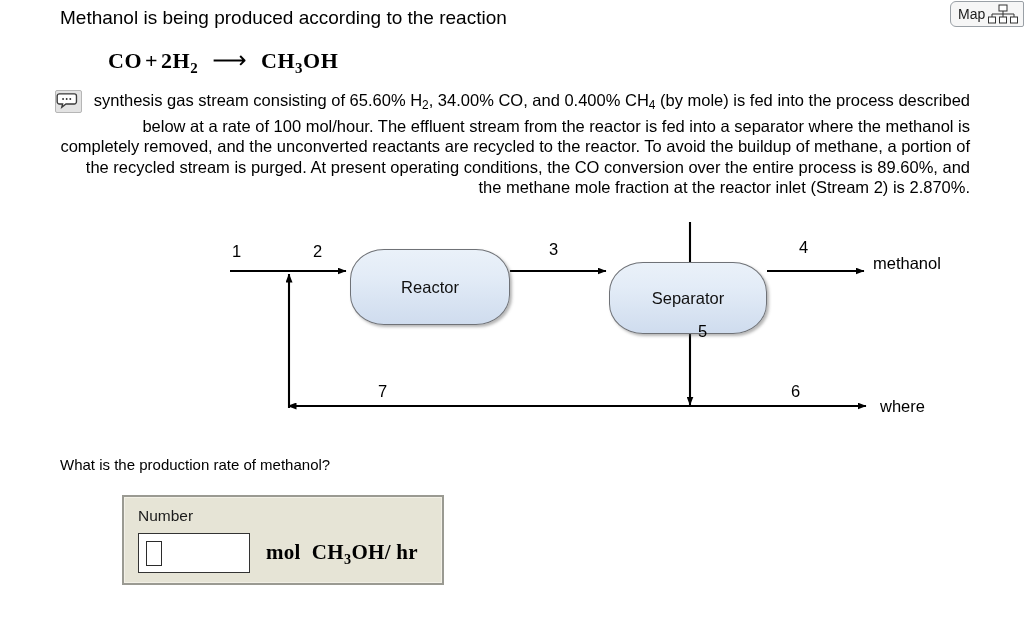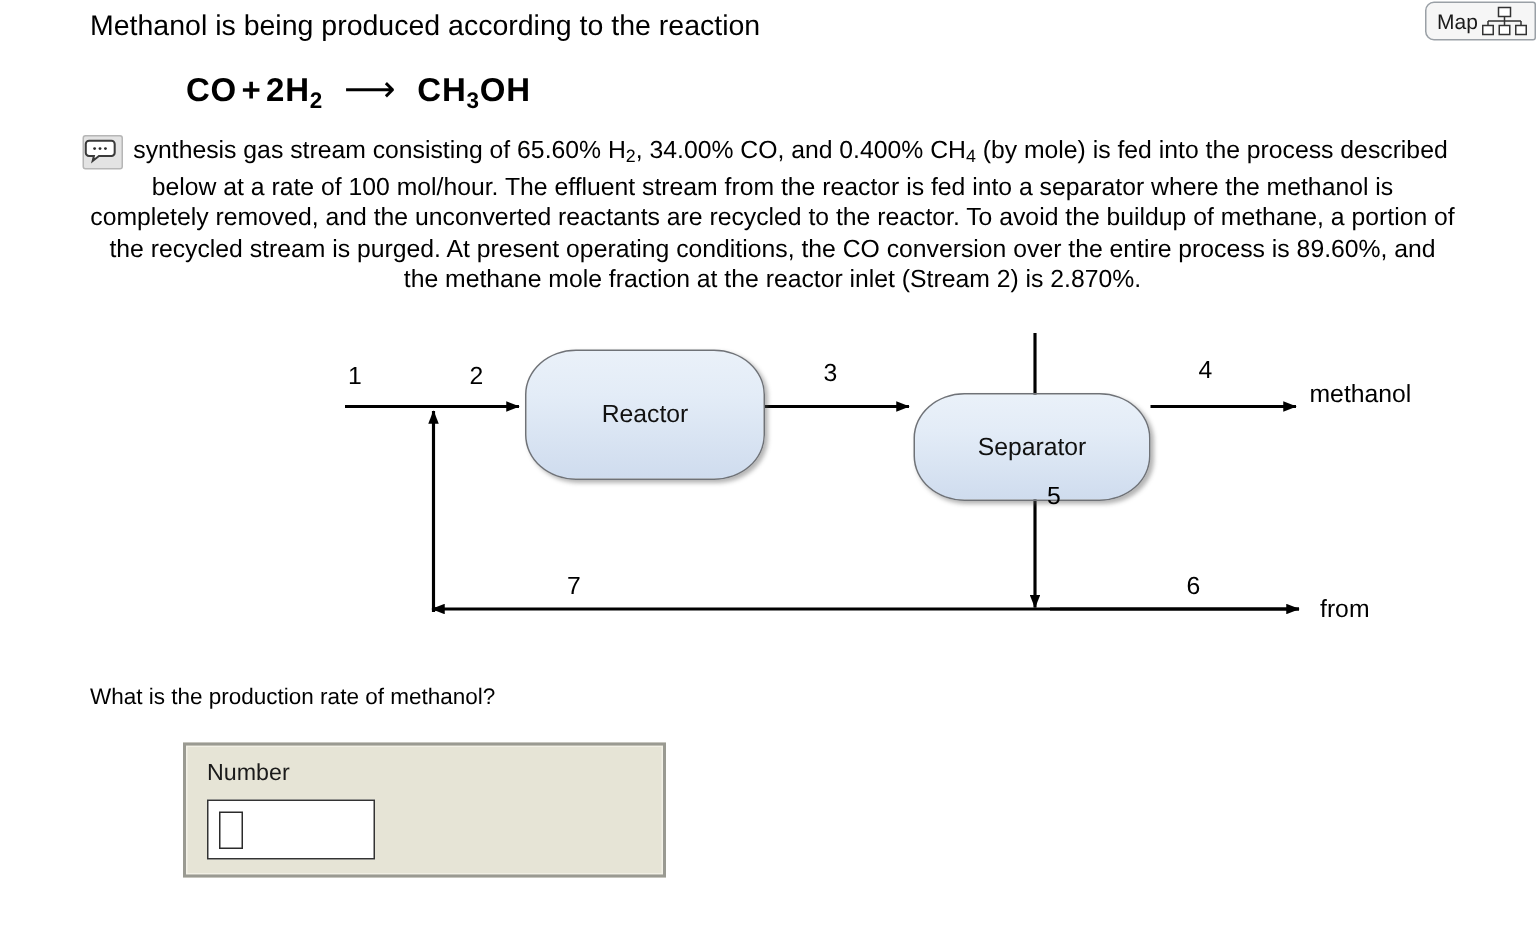--- a/index.html
+++ b/index.html
@@ -54,23 +54,23 @@
     left: 60px;
     top: 8px;
     font-size: 19px;
     line-height: 20px;
     white-space: nowrap;
   }
 
   
   #reaction-equation {
     position: absolute;
-    left: 124px;
+    left: 108px;
     top: 47px;
-    font-family: Liberation Sans, sans-serif;
+    font-family: Liberation Serif, serif;
     font-weight: bold;
     font-size: 22px;
     line-height: 26px;
     letter-spacing: 0.5px;
     white-space: nowrap;
   }
   #reaction-equation sub {
     font-size: 0.68em;
     vertical-align: -0.32em;
   }
@@ -99,21 +99,21 @@
 
   
   #problem-paragraph {
     position: absolute;
     left: 60px;
     top: 90px;
     width: 910px;
     font-size: 16.5px;
     line-height: 20.5px;
     text-indent: 24px;
-    text-align: center;
+    text-align: right;
   }
   #problem-paragraph sub {
     font-size: 0.72em;
     vertical-align: -0.28em;
   }
 
   
   #flow-diagram {
     position: absolute;
     left: 0;
@@ -131,23 +131,23 @@
     background: linear-gradient(to bottom, #eaf1f9 0%, #e3ecf7 35%, #cfdcee 100%);
     box-shadow: 2px 2px 3px rgba(90,90,90,0.45);
     display: flex;
     align-items: center;
     justify-content: center;
     font-size: 16.5px;
     color: #111111;
   }
   #reactor-box {
     left: 350px;
-    top: 233px;
+    top: 249px;
     width: 160px;
-    height: 87px;
+    height: 76px;
   }
   #separator-box {
     left: 609px;
     top: 233px;
     width: 158px;
     height: 72px;
     margin-top: 29px;
   }
 
   .stream-label {
@@ -305,21 +305,22 @@
 
 <div class="stream-label" style="left:232px; top:242px;">1</div>
 <div class="stream-label" style="left:313px; top:242px;">2</div>
 <div class="stream-label" style="left:549px; top:240px;">3</div>
 <div class="stream-label" style="left:799px; top:238px;">4</div>
 <div class="stream-label" style="left:698px; top:322px;">5</div>
 <div class="stream-label" style="left:791px; top:382px;">6</div>
 <div class="stream-label" style="left:378px; top:382px;">7</div>
 
 <div class="endpoint-label" style="left:873px; top:254px;">methanol</div>
-<div class="endpoint-label" style="left:880px; top:397px;">from</div>
+<div class="endpoint-label" style="left:880px; top:397px;">where</div>
 
 <div id="question-text">What is the production rate of methanol?</div>
 
 <div id="answer-panel">
   <div id="answer-label">Number</div>
   <input id="answer-input" type="text" placeholder="" style="">
   <div id="answer-caret-box"></div>
+  <div id="answer-units"><span>mol</span>&nbsp;&nbsp;<span>CH</span><sub>3</sub><span>OH</span><span>/ hr</span></div>
 </div>
 
 </body></html>

